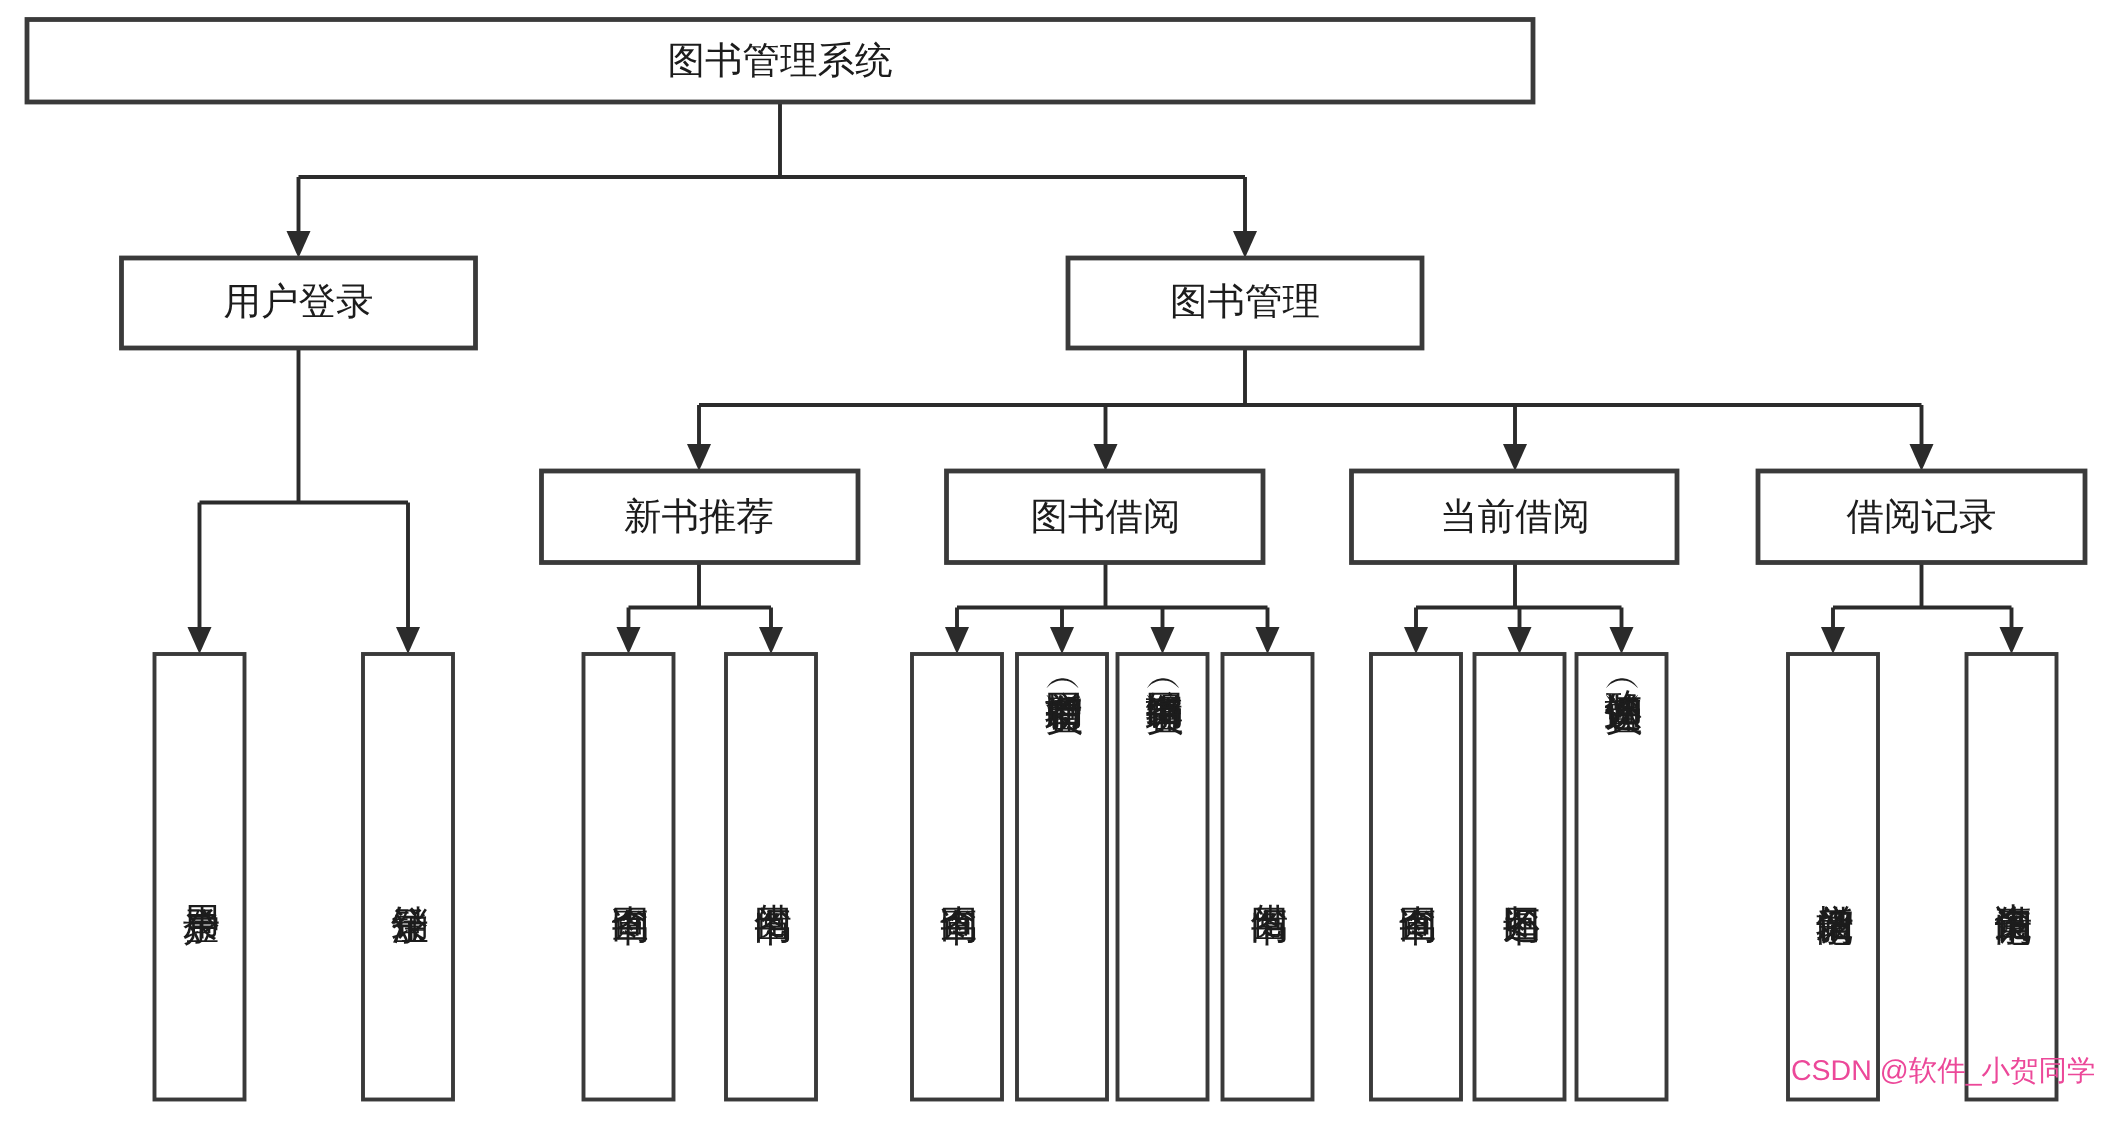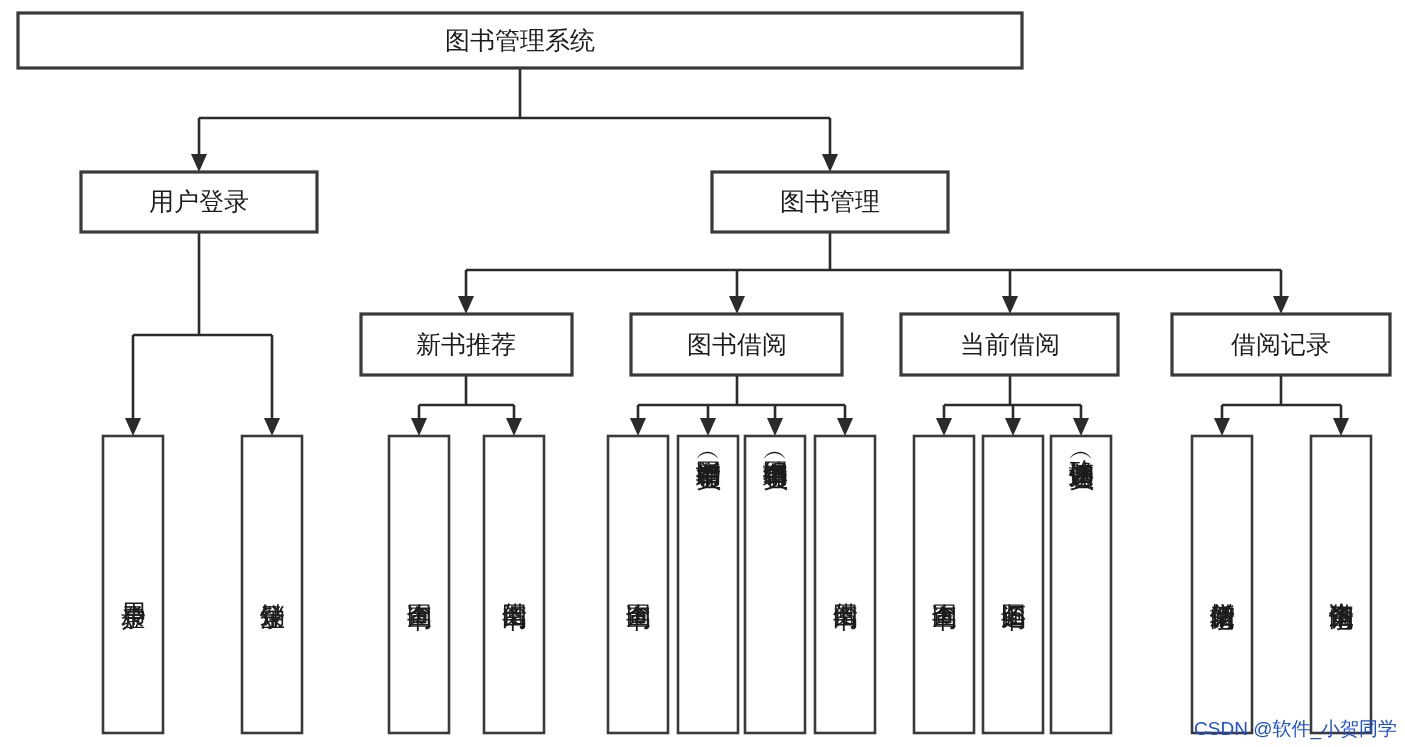--- a/index.html
+++ b/index.html
@@ -72,24 +72,24 @@
     display: flex;
     align-items: center;
     justify-content: center;
     text-align: center;
     white-space: nowrap;
     pointer-events: none;
   }
   .watermark {
     position: absolute;
     right: 8px;
-    bottom: 5px;
+    bottom: 20px;
     font-family: "Liberation Sans", "DejaVu Sans", sans-serif;
     font-size: 19px;
-    color: #1d4ed8;
+    color: #ec4899;
     white-space: nowrap;
     user-select: none;
   }
 </style>
 </head>
 <body>
 
 <div id="diagram-root">
 
   <svg id="flow" viewBox="0 0 1405 747" xmlns="http://www.w3.org/2000/svg">

